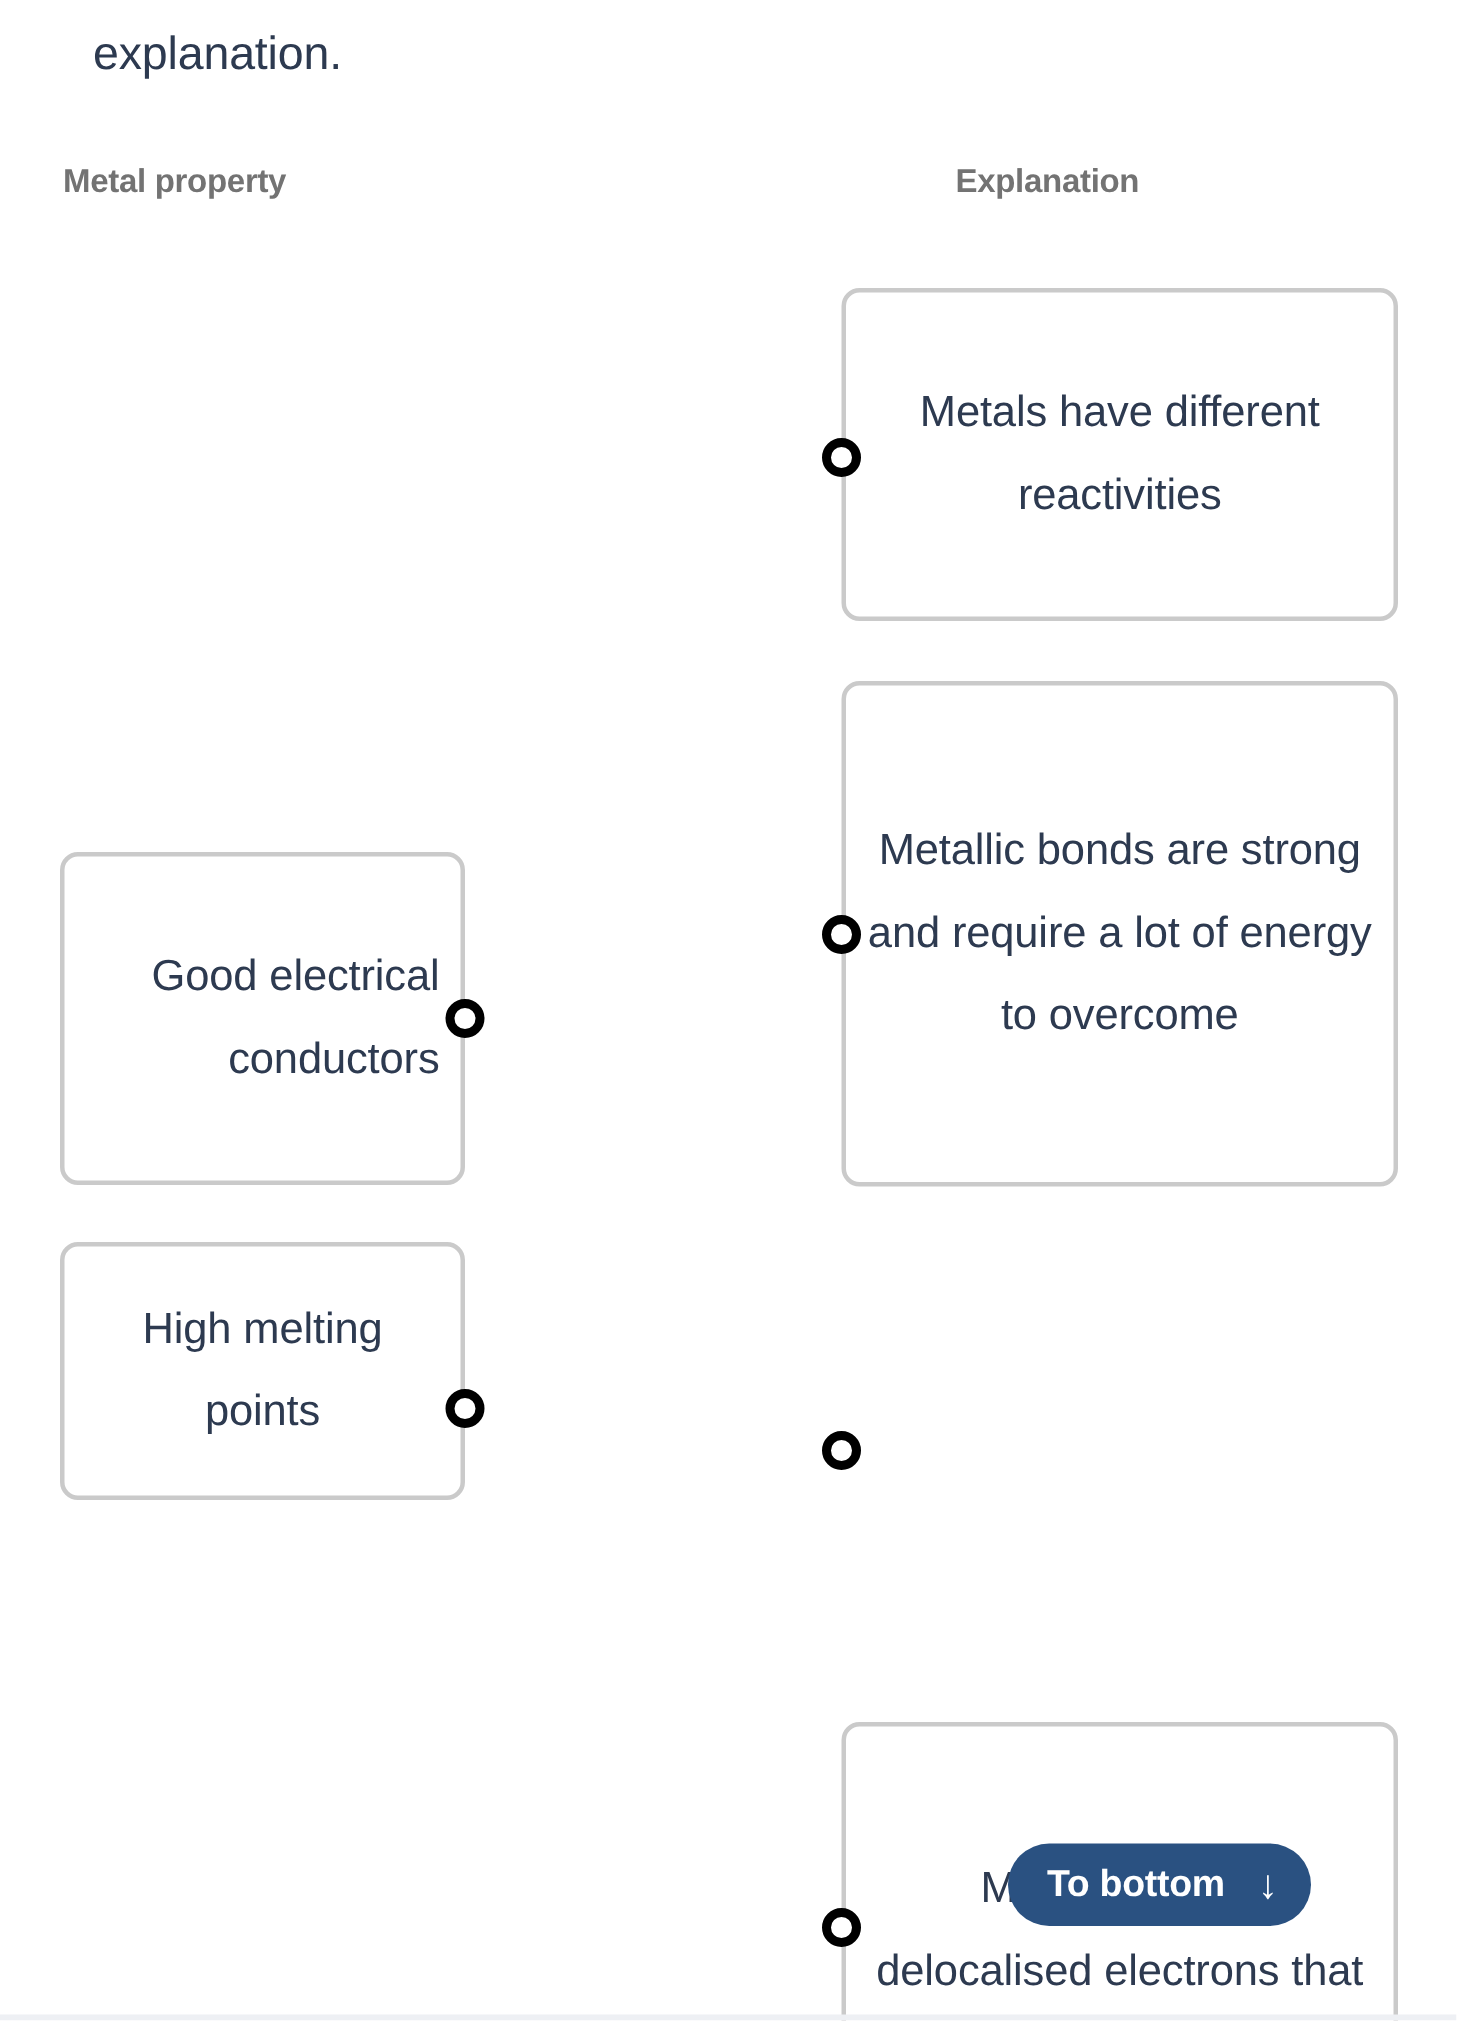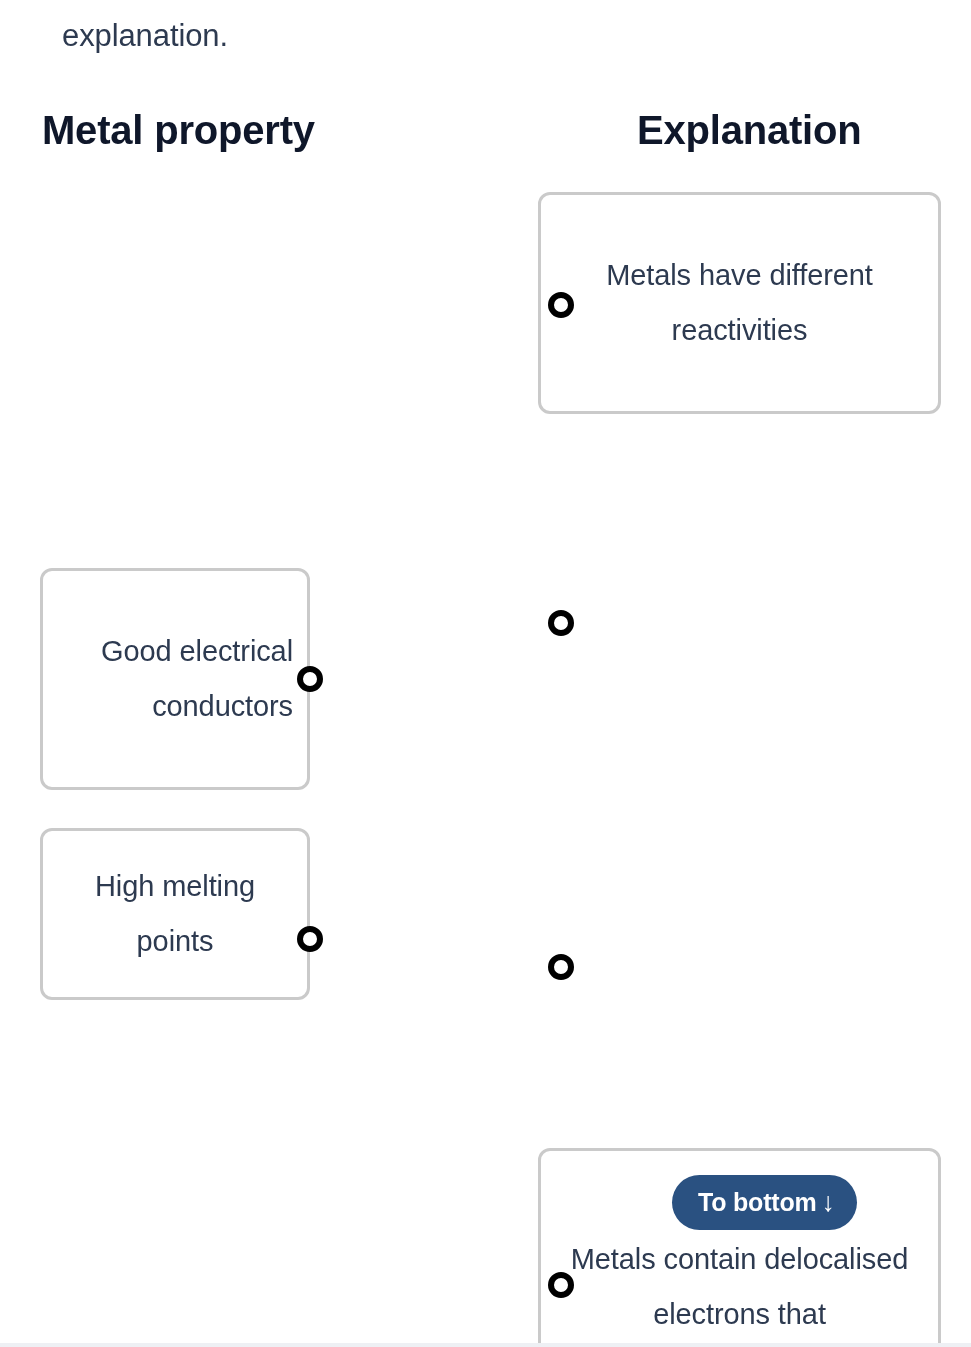--- a/index.html
+++ b/index.html
@@ -25,23 +25,23 @@
     line-height: 44px;
     color: #2d3a50;
     letter-spacing: -0.1px;
     white-space: nowrap;
     margin-left: 24px;
   }
 
   
   .col-head {
     position: absolute;
-    font-size: 40px;
+    font-size: 22px;
     font-weight: 700;
-    color: #0f172a;
+    color: #737373;
     letter-spacing: -0.2px;
   }
   .col-head.left  { left: 42px;  top: 108px; }
   .col-head.right { left: 637px; top: 108px; }
 
   
   .board {
     position: absolute;
     left: 0; top: 0;
     width: 971px;
@@ -64,21 +64,21 @@
     font-size: 29px;
     line-height: 55px;
     color: #2d3a50;
     padding: 0 14px;
     letter-spacing: -0.1px;
   }
 
   
   .card.left  { left: 40px;  width: 270px; }
   
-  .card.right { left: 538px; width: 403px; }
+  .card.right { left: 561px; width: 371px; }
 
   .c-l1 { top: 568px; height: 222px; text-align: right; }
   .c-l2 { top: 828px; height: 172px; }
 
   .c-r1 { top: 192px;  height: 222px; }
   .c-r2 { top: 454px;  height: 337px; }
   .c-r3 { top: 830px;  height: 278px; }
   .c-r4 { top: 1148px; height: 278px; }
 
   
@@ -98,30 +98,30 @@
   
   .dot.d-r1 { left: 548px; top: 292px;  }
   .dot.d-r2 { left: 548px; top: 610px;  }
   .dot.d-r3 { left: 548px; top: 954px;  }
   .dot.d-r4 { left: 548px; top: 1272px; }
 
   
   .to-bottom-btn {
     position: absolute;
     left: 672px;
-    top: 1175px;
+    top: 1229px;
     height: 55px;
     padding: 0 22px 0 26px;
     background: #2a5181;
     color: #ffffff;
     border: none;
     border-radius: 28px;
     display: flex;
     align-items: center;
-    gap: 5px;
+    gap: 22px;
     font-family: "Liberation Sans", "DejaVu Sans", sans-serif;
     font-size: 25px;
     font-weight: 700;
     letter-spacing: -0.2px;
     cursor: pointer;
     z-index: 40;
     text-align: center;
   }
   .to-bottom-btn .arrow-down {
     display: inline-block;
@@ -155,20 +155,23 @@
   </div>
 
   <div class="card left c-l2">
     <span class="card-text">High melting points</span>
   </div>
 
   <div class="card right c-r1">
     <span class="card-text">Metals have different reactivities</span>
   </div>
 
+  <div class="card right c-r2">
+    <span class="card-text">Metallic bonds are strong and require a lot of energy to overcome</span>
+  </div>
 
 
   <div class="card right c-r4">
     <span class="card-text">Metals contain delocalised electrons that</span>
   </div>
 
   <div class="dot d-l1"></div>
   <div class="dot d-l2"></div>
 
   <div class="dot d-r1"></div>

